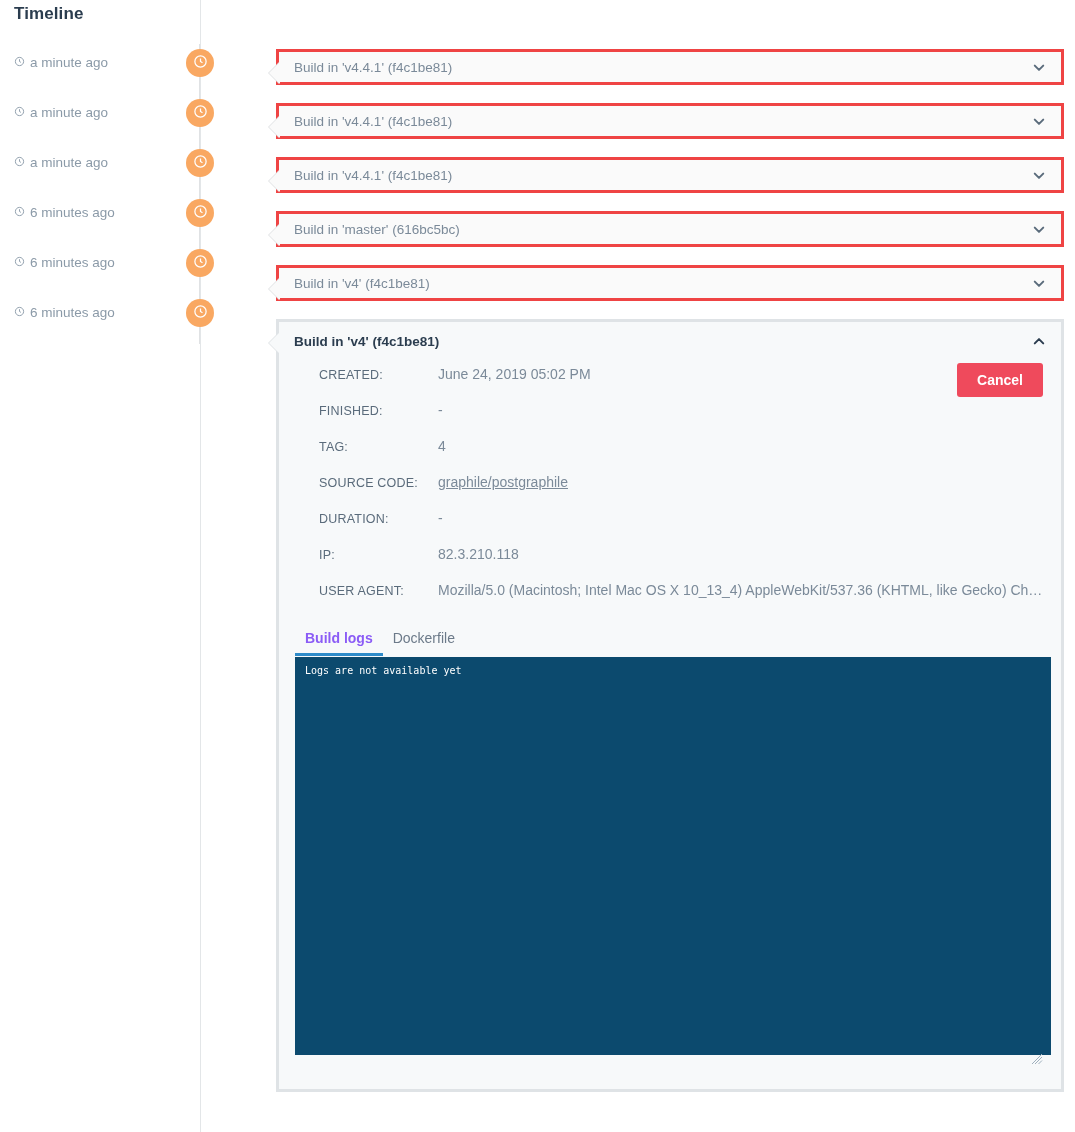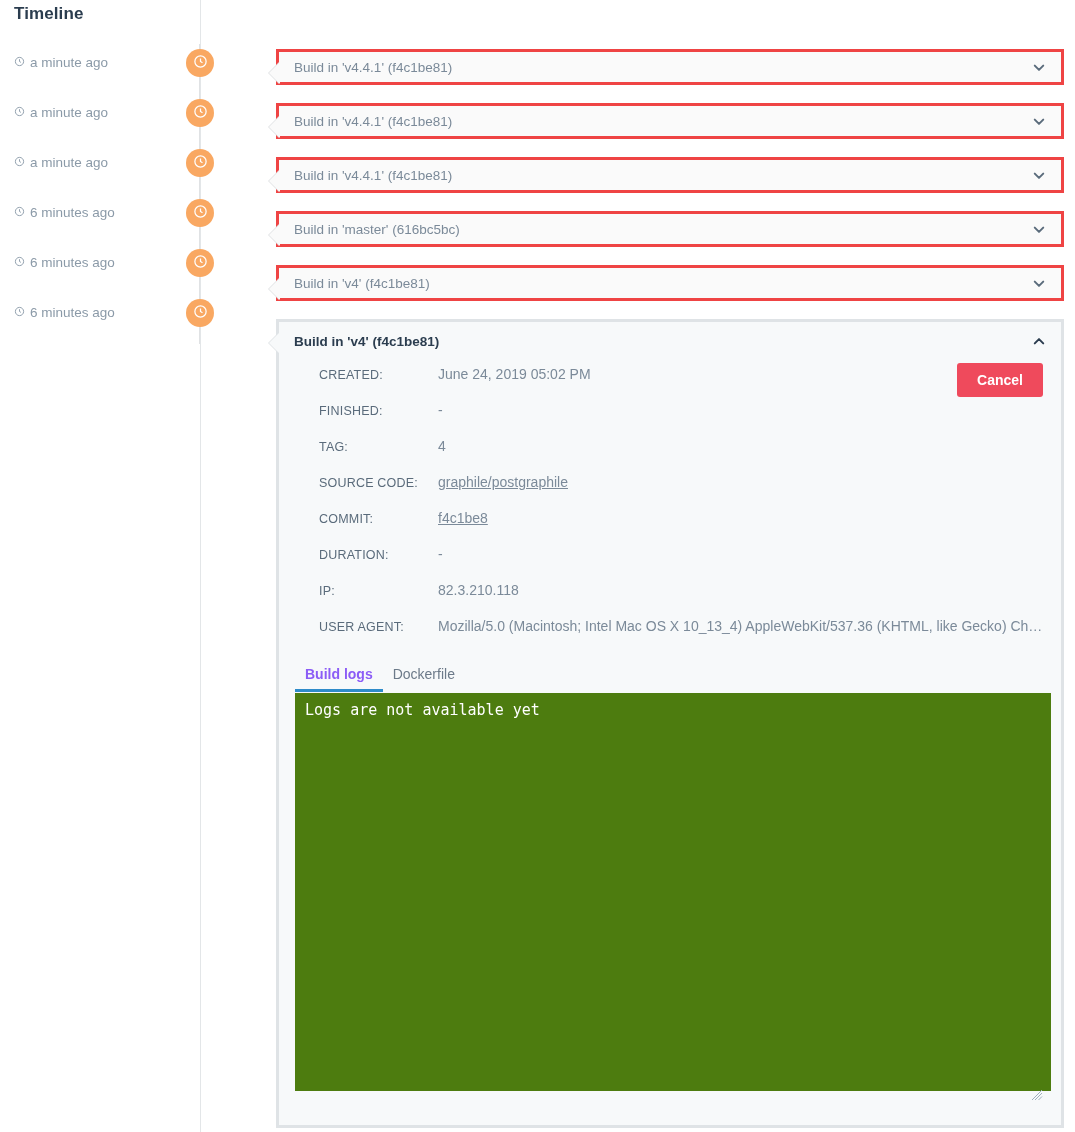--- a/index.html
+++ b/index.html
@@ -209,24 +209,24 @@
 
   
   .log-wrap {
     padding: 0 16px 0 16px;
     margin-top: 1px;
   }
   .log-box {
     position: relative;
     width: 756px;
     height: 398px;
-    background: #4d7c0f;
+    background: #0c4a6e;
     color: #ffffff;
     font-family: "DejaVu Sans Mono", monospace;
-    font-size: 15px;
+    font-size: 10px;
     line-height: 1.45;
     padding: 7px 10px;
     border: none;
     overflow: hidden;
     white-space: pre;
   }
   .log-grip {
     position: absolute;
     right: 1px; bottom: 1px;
     width: 12px; height: 12px;
@@ -424,24 +424,20 @@
             <span class="detail-label">FINISHED:</span>
             <span class="detail-value"><span>-</span></span>
           </div>
           <div class="detail-row">
             <span class="detail-label">TAG:</span>
             <span class="detail-value"><span>4</span></span>
           </div>
           <div class="detail-row">
             <span class="detail-label">SOURCE CODE:</span>
             <span class="detail-value"><a href="#">graphile/postgraphile</a></span>
-          </div>
-          <div class="detail-row">
-            <span class="detail-label">COMMIT:</span>
-            <span class="detail-value"><a href="#">f4c1be8</a></span>
           </div>
           <div class="detail-row">
             <span class="detail-label">DURATION:</span>
             <span class="detail-value"><span>-</span></span>
           </div>
           <div class="detail-row">
             <span class="detail-label">IP:</span>
             <span class="detail-value"><span>82.3.210.118</span></span>
           </div>
           <div class="detail-row">

